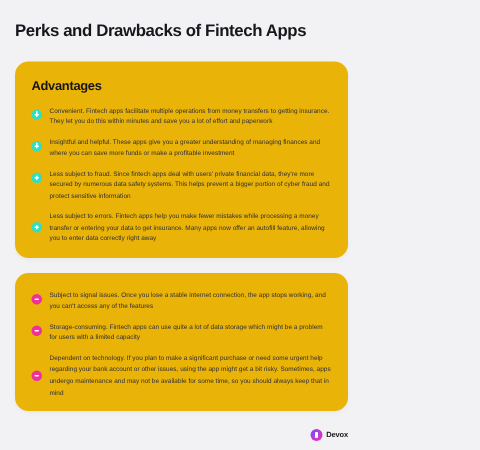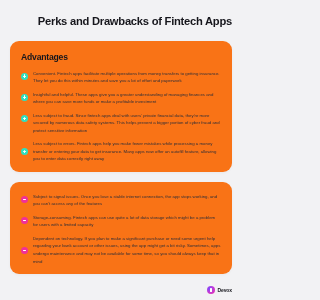--- a/index.html
+++ b/index.html
@@ -20,27 +20,27 @@
     box-sizing: border-box;
     padding: 0 10px;
     display: flex;
     flex-direction: column;
     position: relative;
   }
   .page-title {
     font-size: 11.2px;
     font-weight: bold;
     color: #16161c;
-    text-align: right;
+    text-align: left;
     letter-spacing: -0.25px;
     margin: 15px 0 0 0;
     line-height: 1.2;
   }
   .card {
-    background: #f97316;
+    background: #eab308;
     border-radius: 9px;
     box-sizing: border-box;
     padding: 11px 11px 9px 11px;
     box-shadow: 0 1px 3px rgba(20,20,40,0.04);
   }
   .card-advantages {
     margin-top: 13px;
   }
   .card-disadvantages {
     margin-top: 10px;

